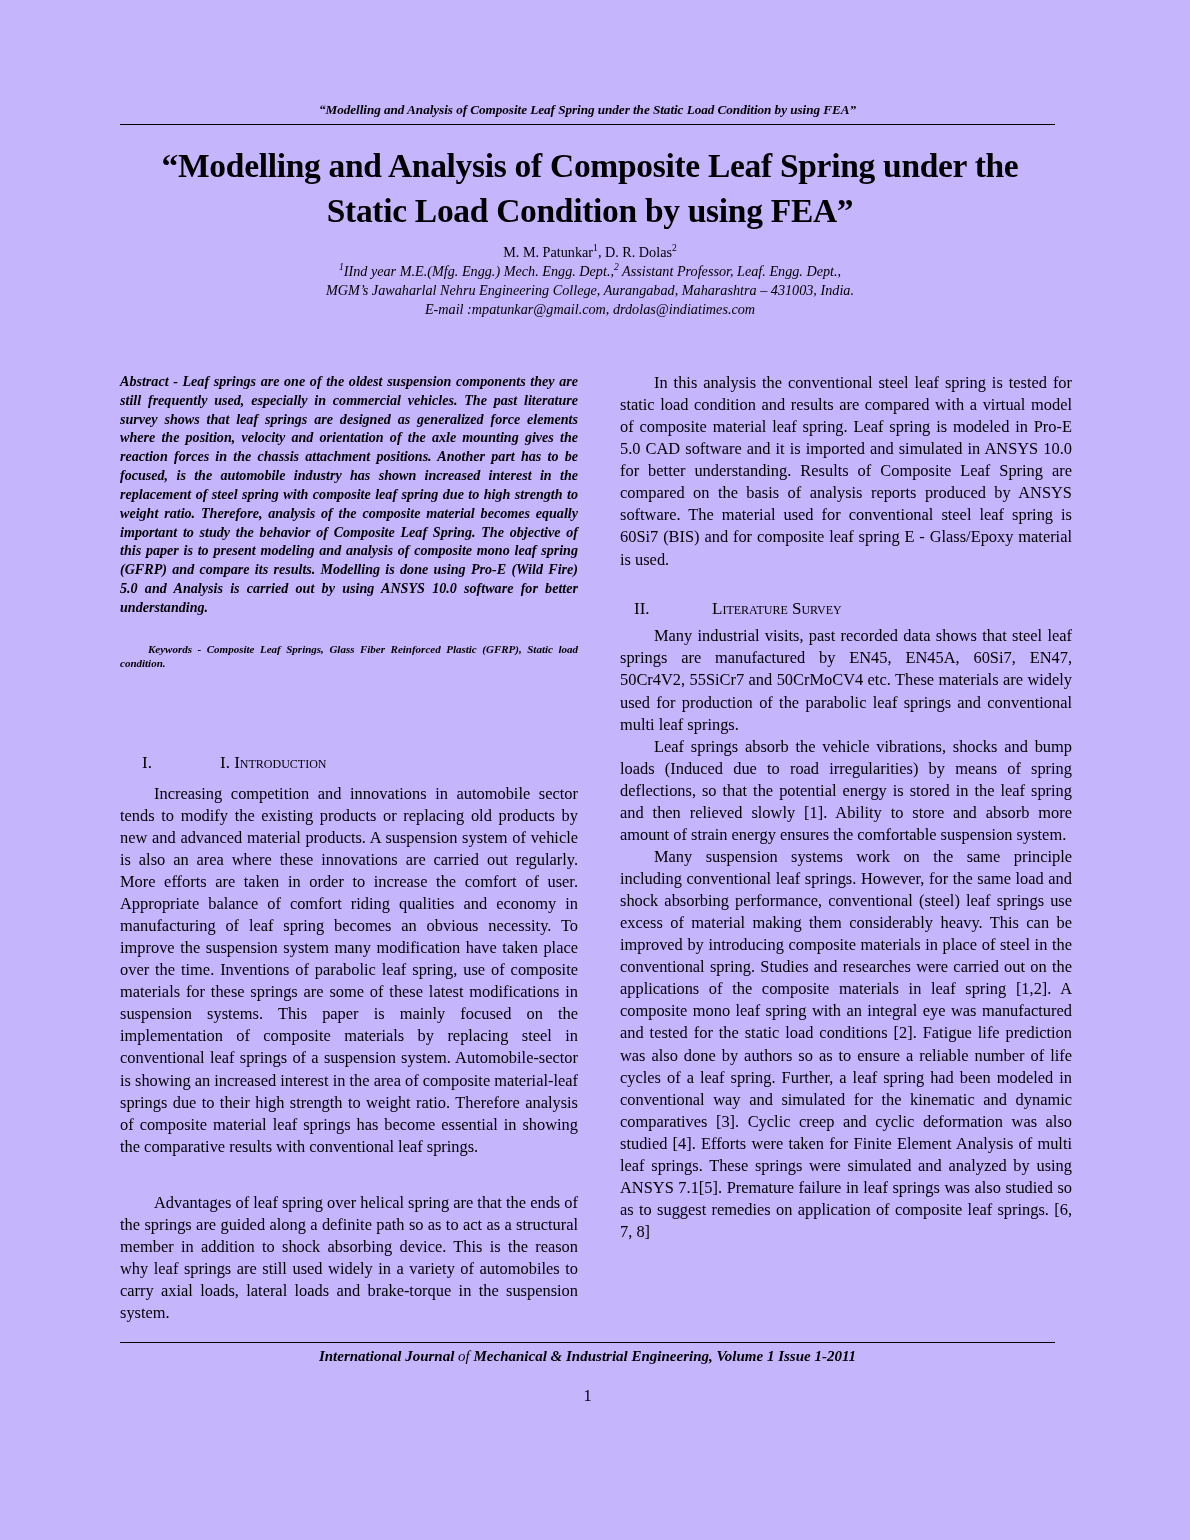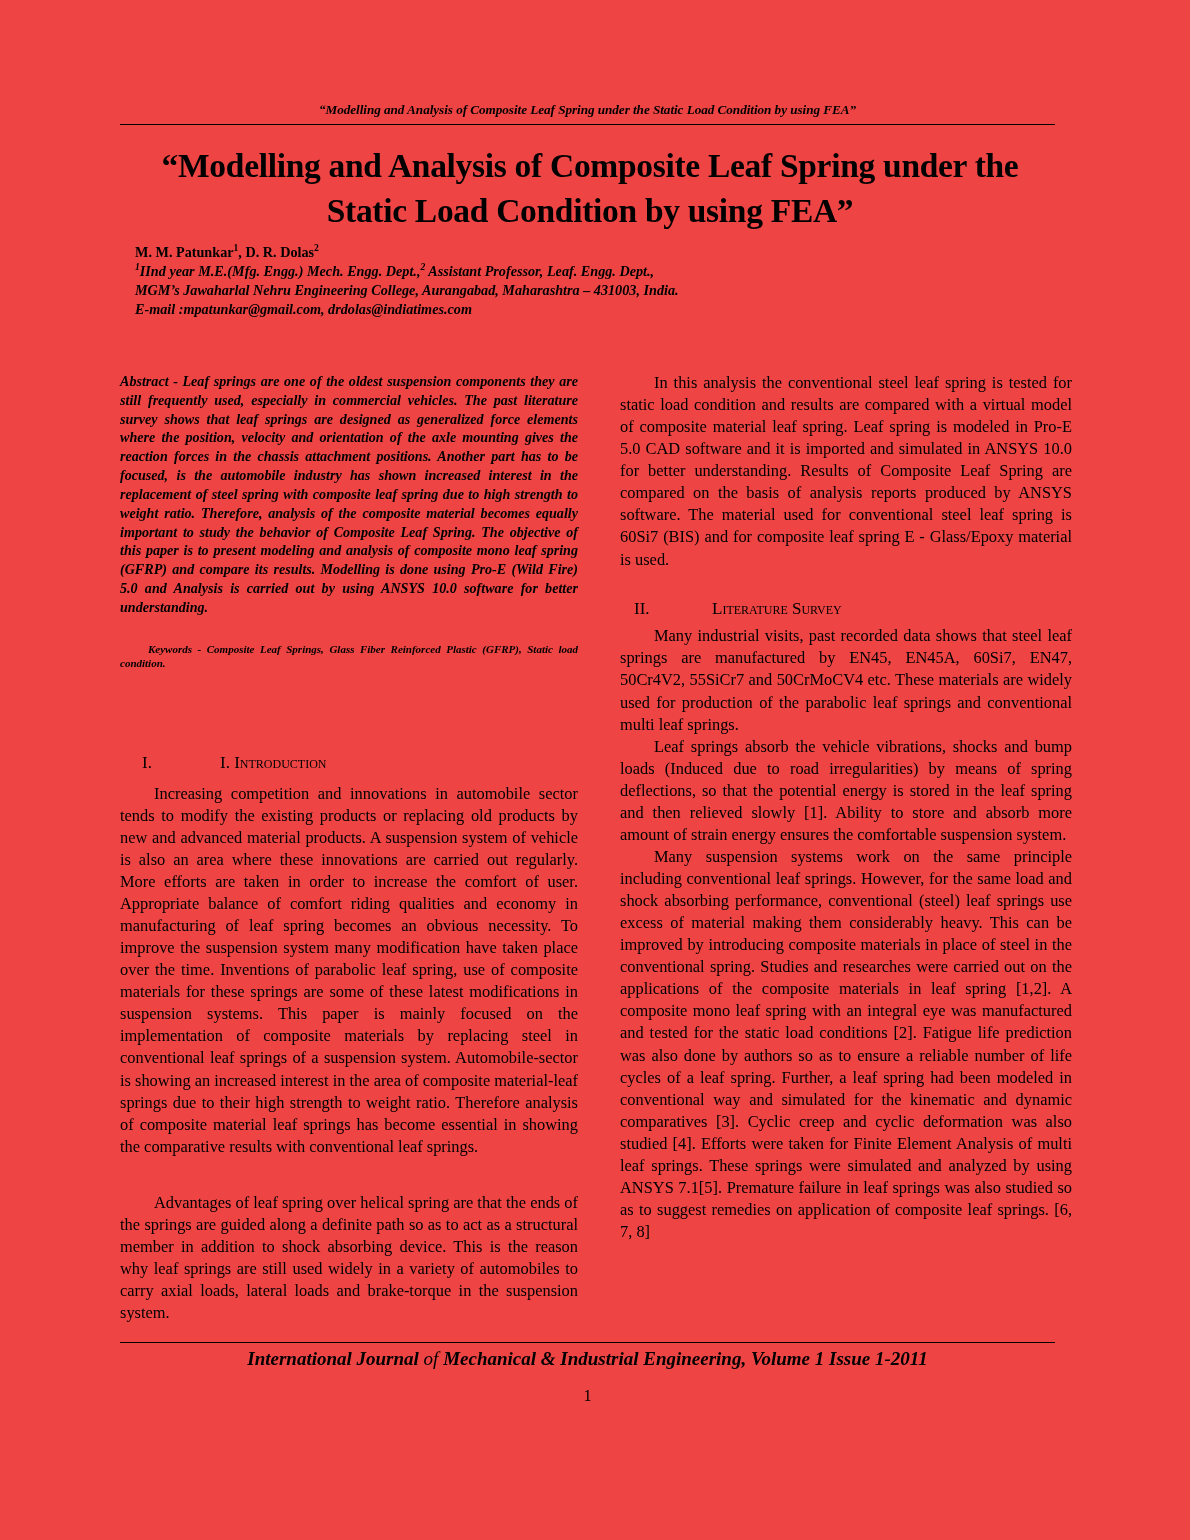--- a/index.html
+++ b/index.html
@@ -4,21 +4,21 @@
 <style>
   html, body {
     margin: 0;
     padding: 0;
     background: #ffffff;
   }
   .page {
     position: relative;
     width: 1190px;
     height: 1540px;
-    background: #ef4444;
+    background: #c4b5fd;
     font-family: "Liberation Serif", "DejaVu Serif", serif;
     color: #000000;
     box-sizing: border-box;
     overflow: hidden;
   }
 
   
   .running-head {
     position: absolute;
     left: 120px;
@@ -51,21 +51,22 @@
     line-height: 1.33;
     letter-spacing: -0.3px;
   }
 
   
   .authors {
     position: absolute;
     left: 135px;
     top: 243px;
     width: 910px;
-    font-weight: bold;
+    text-align: center;
+    font-weight: normal;
     font-size: 14.2px;
     line-height: 1.33;
   }
   .authors .line-a { font-style: normal; }
   .authors .line-b,
   .authors .line-c,
   .authors .line-d { font-style: italic; }
   sup {
     font-size: 0.68em;
     vertical-align: super;
@@ -135,21 +136,21 @@
     border-top: 1.6px solid #000;
   }
   .footer-text {
     position: absolute;
     left: 120px;
     top: 1348px;
     width: 935px;
     text-align: center;
     font-style: italic;
     font-weight: bold;
-    font-size: 19px;
+    font-size: 15px;
   }
   .footer-text .reg { font-weight: normal; font-style: italic; }
   .page-number {
     position: absolute;
     left: 120px;
     top: 1386px;
     width: 935px;
     text-align: center;
     font-size: 16.4px;
   }

